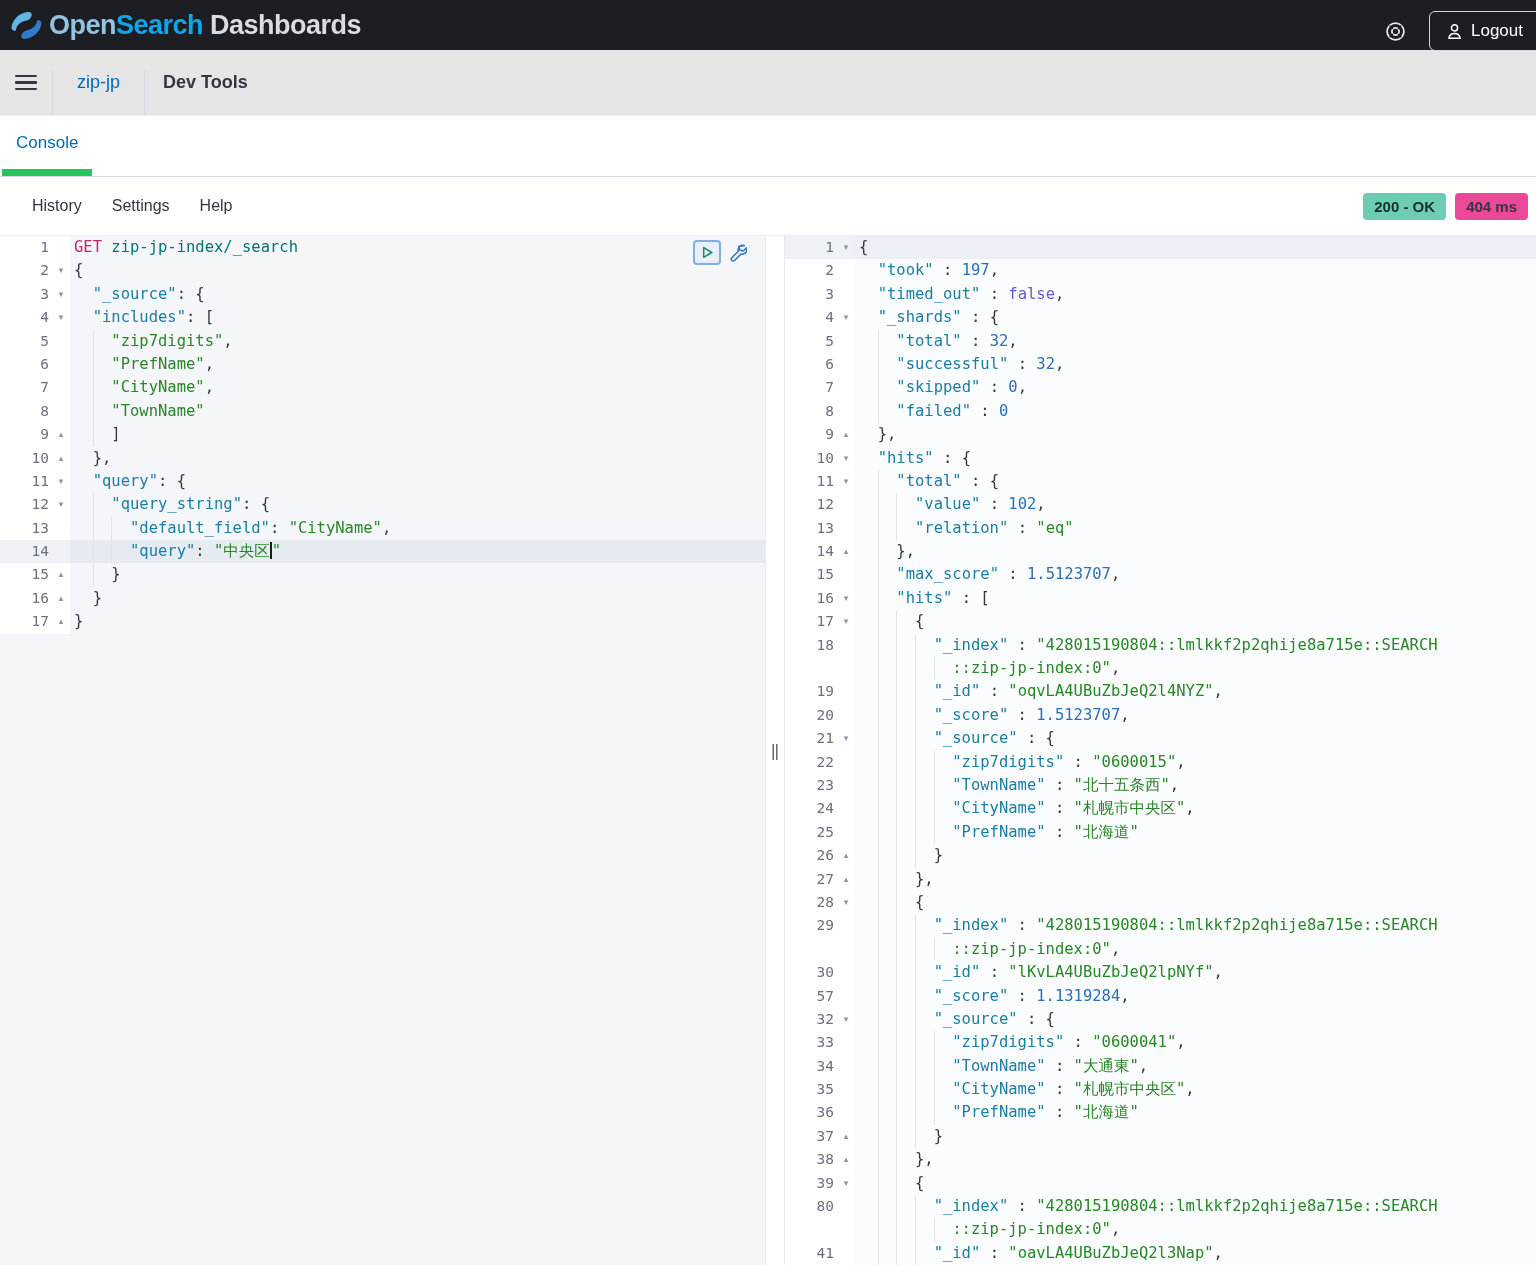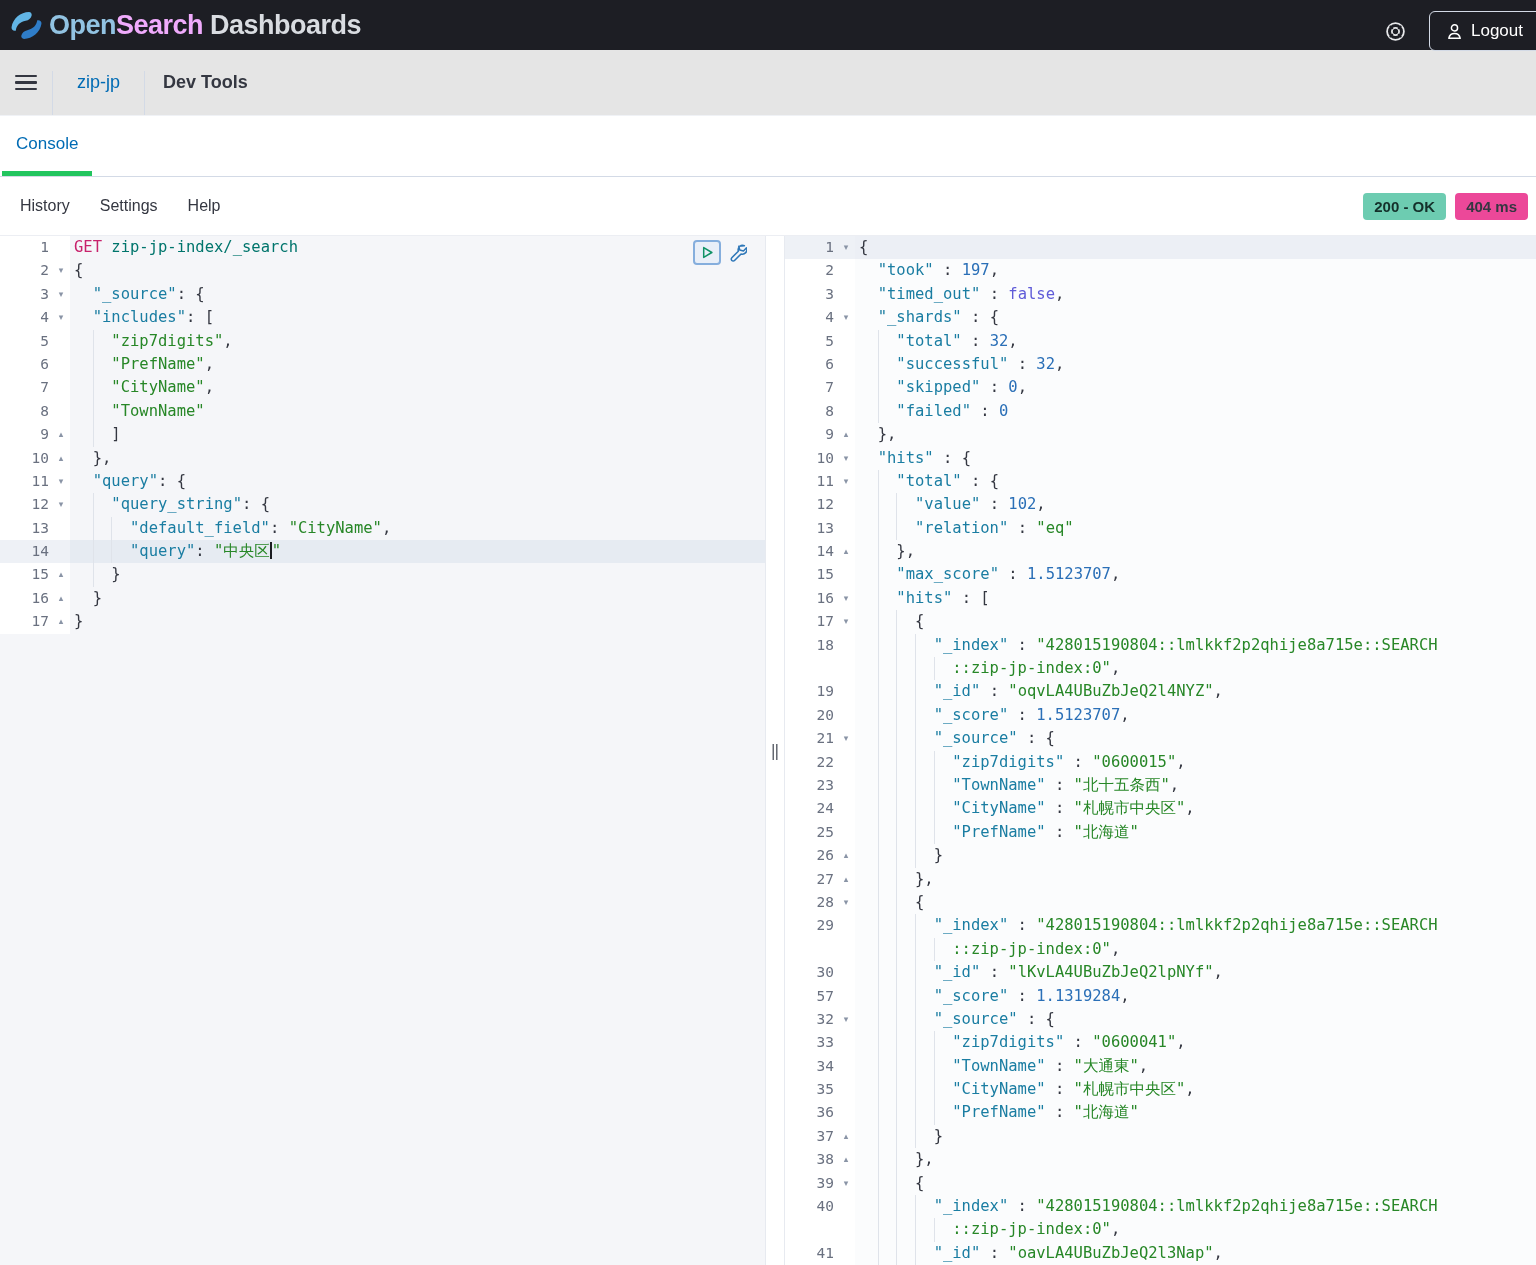--- a/index.html
+++ b/index.html
@@ -5,21 +5,21 @@
   * { margin:0; padding:0; box-sizing:border-box; }
   html,body { width:1536px; height:1265px; overflow:hidden; background:#fff;
               font-family:"Liberation Sans", sans-serif; }
 
   
   .topbar { height:50px; background:#1d1e24; display:flex; align-items:center;
             padding:0 0 0 10px; position:relative; }
   .logo { display:flex; align-items:center; gap:6px; }
   .brand { font-size:27px; font-weight:bold; letter-spacing:-0.5px; white-space:nowrap; }
   .brand .b-open { color:#92c3e2;text-align:right; }
-  .brand .b-search { color:#f0abfc; }
+  .brand .b-search { color:#0ea5e9; }
   .brand .b-dash { color:#d9dce1; margin-left:7px; }
   .topbar-right { position:absolute; right:0; top:0; height:62px; display:flex; align-items:center; }
   .help-btn { width:40px; height:40px; display:flex; align-items:center; justify-content:center;
               background:none; border:none; cursor:pointer; }
   .logout-btn { display:flex; align-items:center; gap:8px; height:40px; margin:0 -10px 0 14px;
                 padding:0 22px 0 16px; border:1px solid #d3dae6; border-radius:6px;
                 background:transparent; color:#fff; font-size:17px; cursor:pointer;
                 font-family:"Liberation Sans", sans-serif; }
 
   
@@ -30,24 +30,24 @@
   .hamburger span { display:block; height:2.5px; background:#343741; margin:4px 0; border-radius:1px; }
   .nav-sep { width:1px; height:44px; background:#d3dae6; align-self:flex-end; }
   .breadcrumb { color:#006bb4; font-size:18px; padding:0 24px; cursor:pointer; background:none; border:none;
                 font-family:"Liberation Sans", sans-serif; }
   .app-title { color:#343741; font-size:18px; font-weight:bold; padding:0 18px; }
 
   
   .tabrow { height:61px; border-bottom:1px solid #d3dae6; display:flex; align-items:stretch; }
   .tab { margin-left:2px; padding:0 14px; display:flex; align-items:center; font-size:17px;
          color:#006bb4; border:none; background:none; cursor:pointer;
-         border-bottom:5px solid #22c55e; font-family:"Liberation Sans", sans-serif; }
+         border-bottom:7px solid #22c55e; font-family:"Liberation Sans", sans-serif; }
 
   
-  .menurow { height:58px; display:flex; align-items:center; padding:0 6px 0 20px; }
+  .menurow { height:58px; display:flex; align-items:center; padding:0 6px 0 32px; }
   .menu-item { font-size:16px; color:#343741; background:none; border:none; cursor:pointer;
                margin-right:30px; font-family:"Liberation Sans", sans-serif; }
   .menurow-spacer { flex:1; }
   .badge { font-size:15px; font-weight:bold; border-radius:4px; padding:5px 11px; white-space:nowrap; }
   .badge-ok { background:#6dccb1; color:#14302a; margin-right:9px; }
   .badge-ms { background:#ec4899; color:#343741; margin-right:2px; }
 
   
   .panels { display:flex; height:1030px; border-top:1px solid #eceef3; }
   .panel { position:relative; overflow:hidden; }
@@ -445,21 +445,21 @@
         <div class="gnum">38</div>
         <div class="gfold">▴</div>
         <div class="ccontent"><span class="iu"></span><span class="iu ig"></span><span class="iu ig"></span><span class="tok-p">},</span></div>
       </div>
       <div class="crow">
         <div class="gnum">39</div>
         <div class="gfold">▾</div>
         <div class="ccontent"><span class="iu"></span><span class="iu ig"></span><span class="iu ig"></span><span class="tok-p">{</span></div>
       </div>
       <div class="crow">
-        <div class="gnum">40</div>
+        <div class="gnum">80</div>
         <div class="gfold"></div>
         <div class="ccontent"><span class="iu"></span><span class="iu ig"></span><span class="iu ig"></span><span class="iu ig"></span><span class="tok-k">"_index"</span><span class="tok-p"> : </span><span class="tok-s">"428015190804::lmlkkf2p2qhije8a715e::SEARCH</span></div>
       </div>
       <div class="crow">
         <div class="gnum"></div>
         <div class="gfold"></div>
         <div class="ccontent"><span class="iu"></span><span class="iu ig"></span><span class="iu ig"></span><span class="iu ig"></span><span class="iu ig"></span><span class="tok-s">::zip-jp-index:0"</span><span class="tok-p">,</span></div>
       </div>
       <div class="crow">
         <div class="gnum">41</div>

